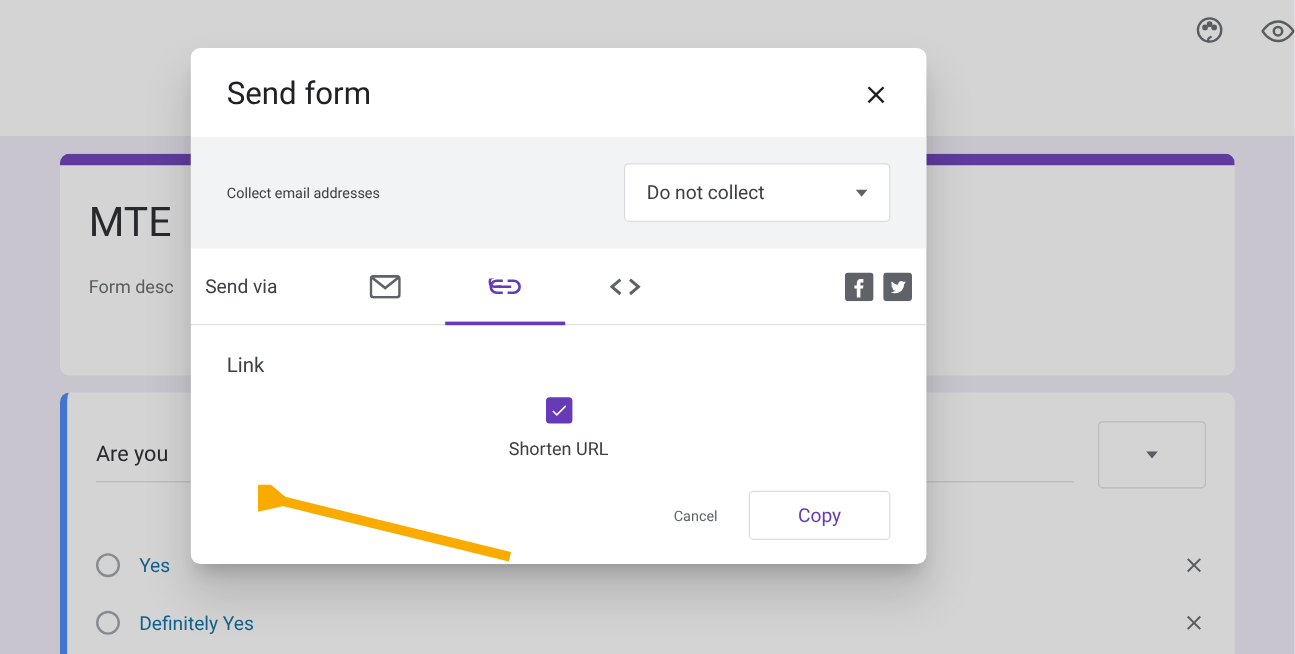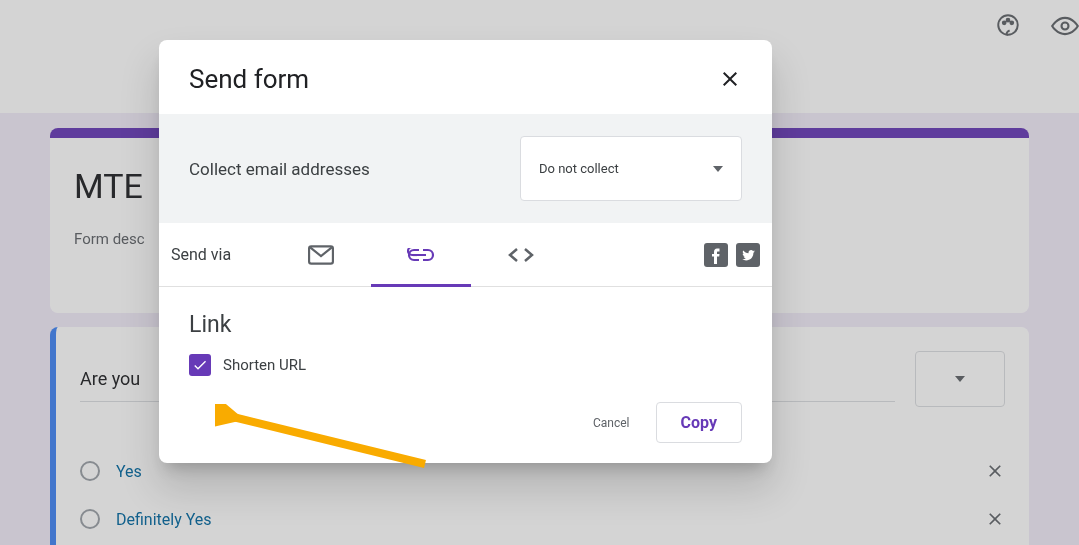--- a/index.html
+++ b/index.html
@@ -149,32 +149,32 @@
       color: #202124;
     }
     .collect-row {
       background: #f1f3f4;
       padding: 22px 30px;
       display: flex;
       justify-content: space-between;
       align-items: center;
     }
     .collect-label {
-      font-size: 17px;
+      font-size: 12px;
       color: #3c4043;
     }
     .collect-select {
       border: 1px solid #dadce0;
       background: #fff;
       border-radius: 4px;
-      padding: 24px 18px;
+      padding: 14px 18px;
       display: flex;
       align-items: center;
       gap: 26px;
-      font-size: 13px;
+      font-size: 16px;
       color: #3c4043;
       cursor: pointer;
       width: 222px;
       justify-content: space-between;
     }
     .send-via-row {
       padding: 0 12px;
       display: flex;
       align-items: center;
       border-bottom: 1px solid #e0e0e0;
@@ -215,39 +215,40 @@
     .social-icon {
       width: 24px;
       height: 24px;
       color: #5f6368;
       cursor: pointer;
     }
     .link-section {
       padding: 24px 30px 20px 30px;
     }
     .link-label {
-      font-size: 23px;
+      font-size: 17px;
       color: #3c4043;
       margin-bottom: 8px;
     }
     .link-input {
       width: 100%;
       border: none;
       border-bottom: 1px solid #dadce0;
       padding: 6px 0 10px 0;
       font-size: 17px;
       color: #202124;
       outline: none;
       font-family: inherit;
     }
     .shorten-row {
       display: flex;
       align-items: center;
       gap: 12px;
       margin-top: 16px;
+      flex-direction: column;
     }
     .checkbox {
       width: 22px;
       height: 22px;
       background: #673ab7;
       border-radius: 3px;
       display: flex;
       align-items: center;
       justify-content: center;
       cursor: pointer;
@@ -271,25 +272,25 @@
     .btn-cancel {
       font-size: 12px;
       color: #5f6368;
       padding: 10px 18px;
       cursor: pointer;
       border-radius: 4px;
     }
     .btn-copy {
       font-size: 16px;
       color: #673ab7;
-      padding: 10px 24px;
+      padding: 10px 40px;
       cursor: pointer;
       border: 1px solid #dadce0;
       border-radius: 4px;
-      font-weight: 700;
+      font-weight: 400;
     }
     .arrow-annotation {
       position: absolute;
       top: 404px;
       left: 215px;
       width: 220px;
       height: 70px;
       pointer-events: none;
     }
     svg { display: block; }

